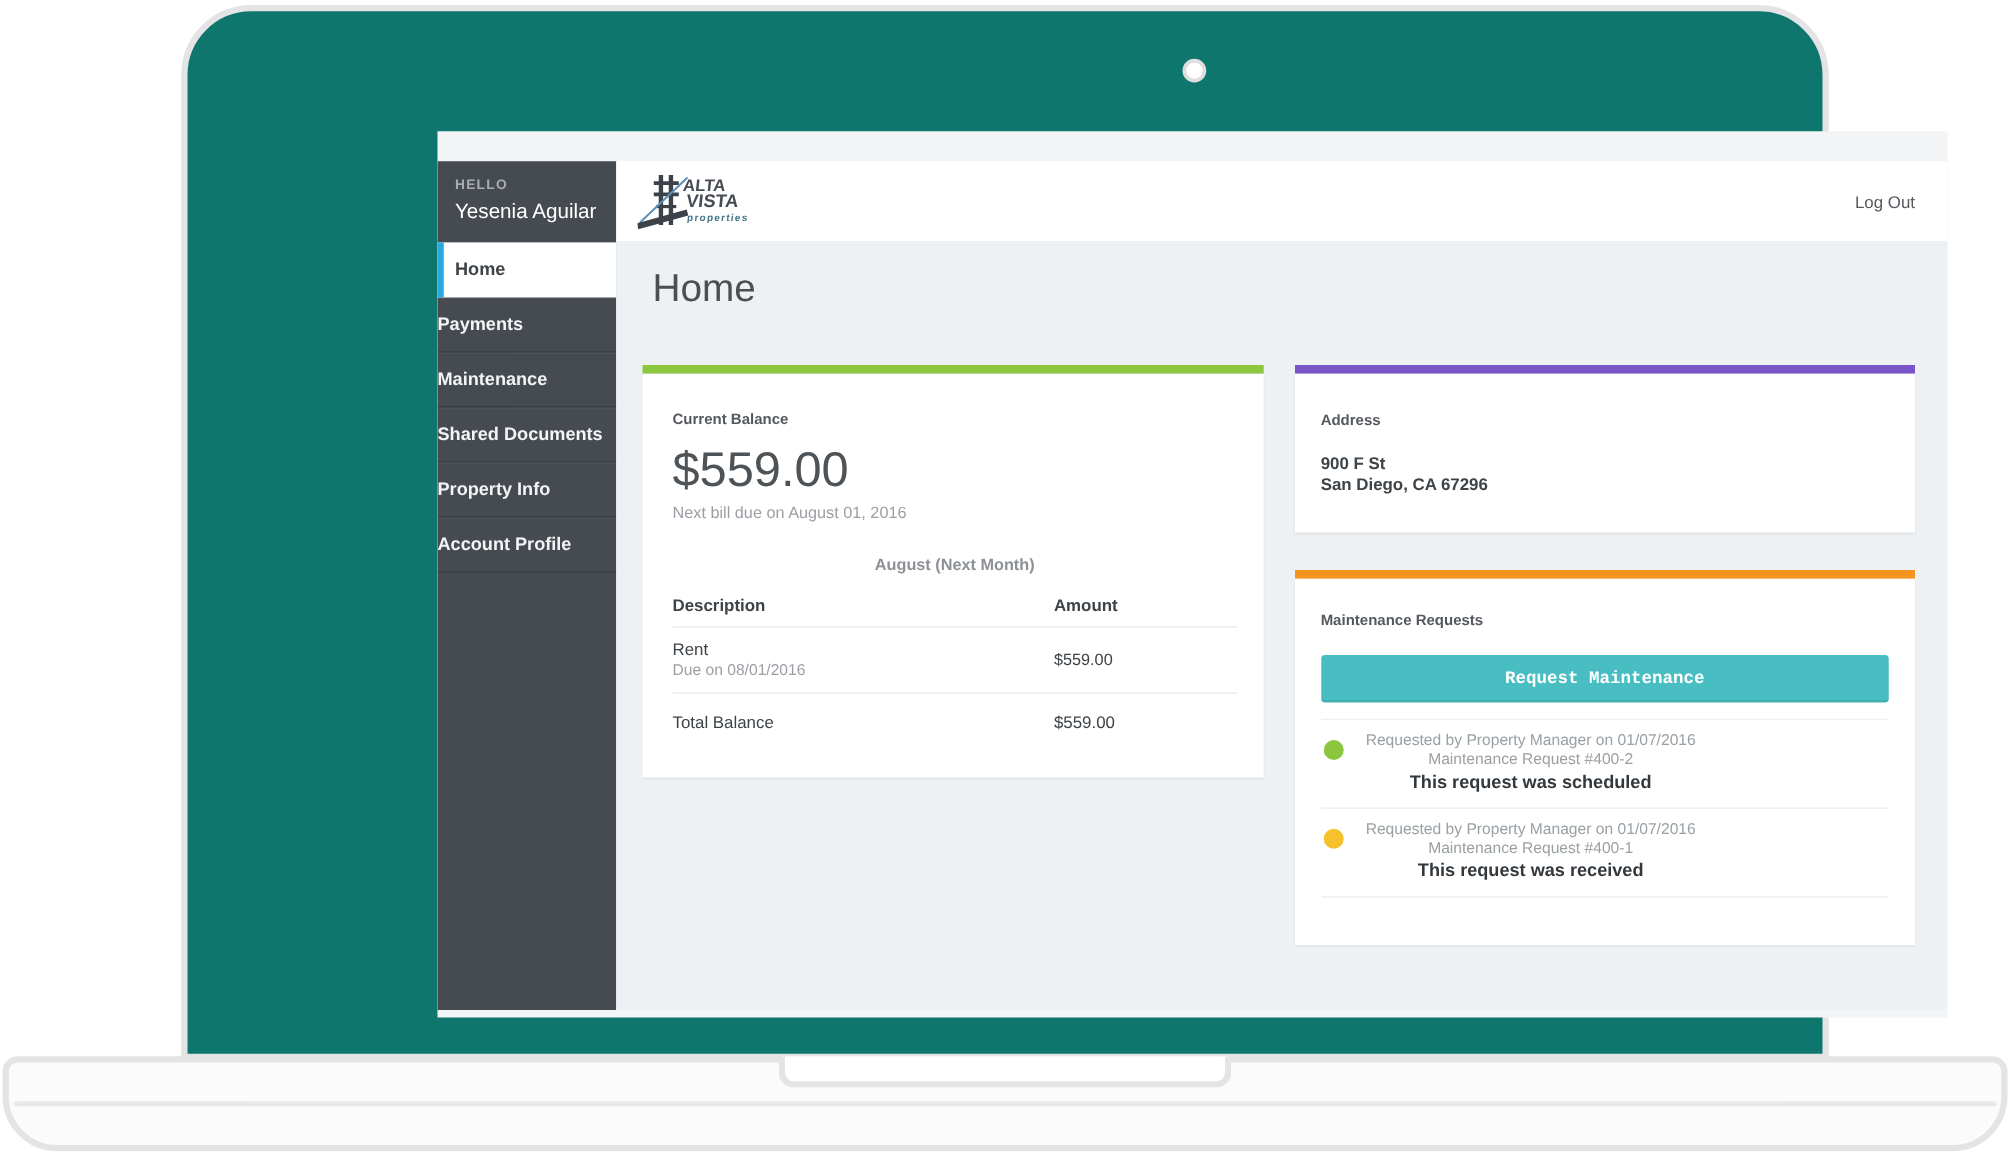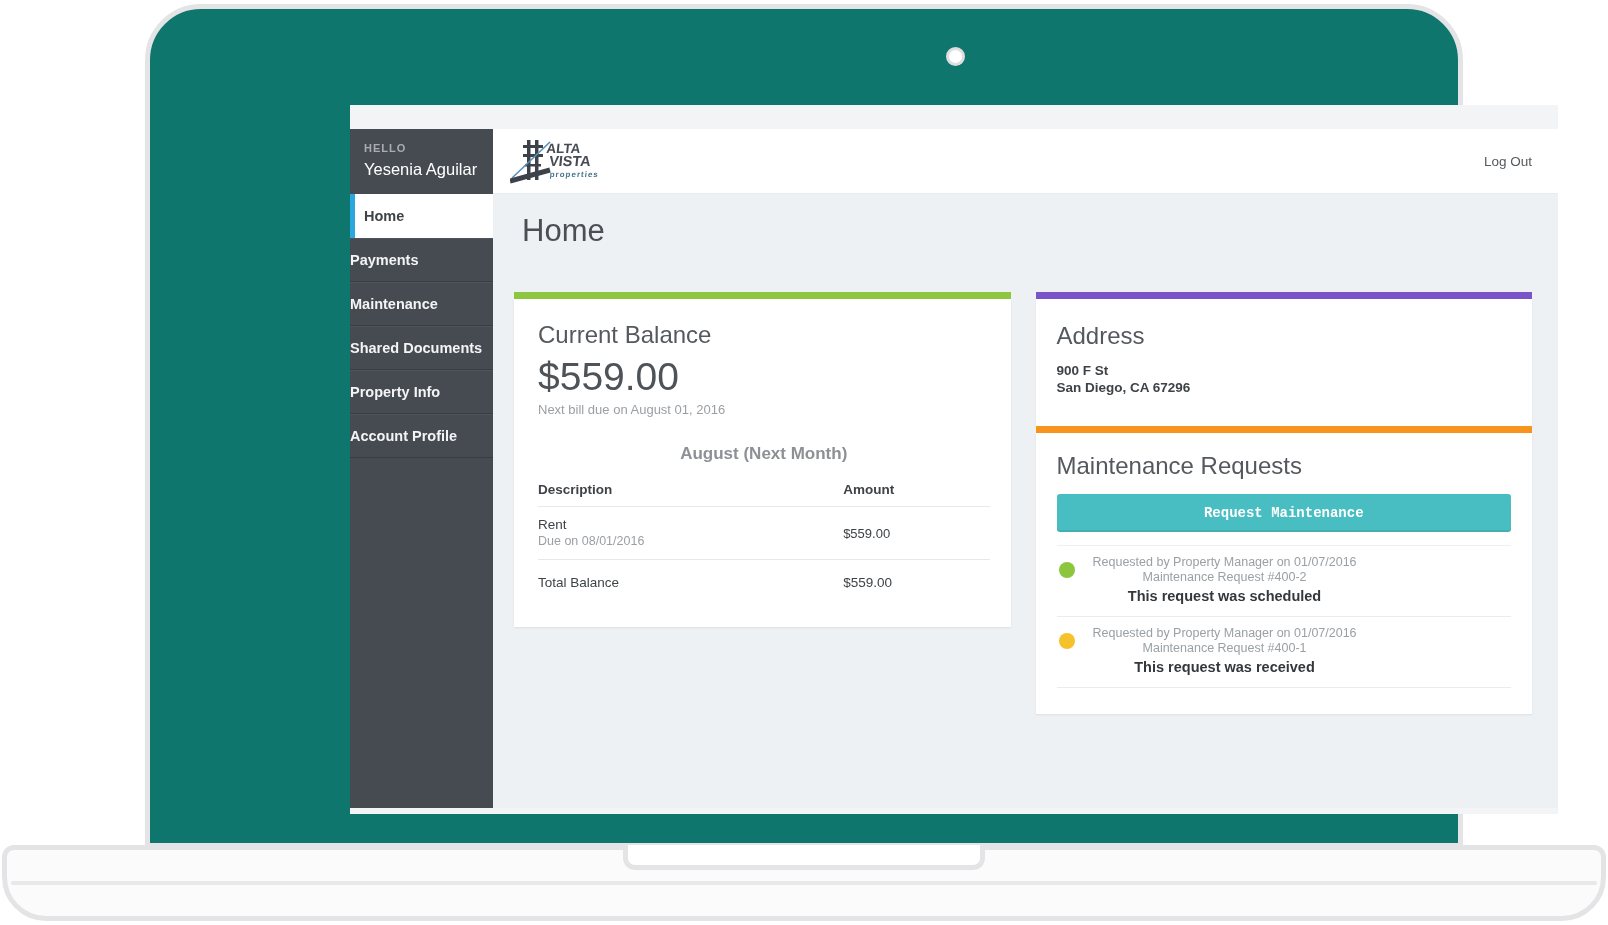--- a/index.html
+++ b/index.html
@@ -57,45 +57,45 @@
     background:#ffffff; color:#3e4347; border-left:5px solid #2aa7df; padding-left:9px;
     border-top:none; border-bottom:none;
   }
   .content{ flex:1; background:#edf1f4; padding:0 26px 0 21px; overflow:hidden; }
   .page-title{ margin:17px 0 0 8px; font-size:31px; font-weight:normal; color:#4a4f54; line-height:39px; }
 
   .cards-row{ display:flex; gap:25px; margin-top:42px; }
   .col{ flex:1; min-width:0; }
   .card-accent{ height:7px; }
   .card{ background:#ffffff; box-shadow:0 1px 2px rgba(0,0,0,0.07); }
-  .card h2{ font-size:24px; font-weight:normal; color:#55595e; line-height:22px; }
+  .card h2{ font-size:12px; font-weight:bold; color:#55595e; line-height:22px; }
 
   
   .balance-card{ padding:25px 21px 26px 24px; }
   .balance-amount{ margin-top:10px; font-size:39px; color:#4e5357; line-height:42px; }
   .balance-due{ margin-top:4px; font-size:13px; color:#9b9fa3; }
-  .month-label{ margin-top:27px; text-align:center; font-size:17px; font-weight:bold; color:#8d9195; }
+  .month-label{ margin-top:27px; text-align:center; font-size:13px; font-weight:bold; color:#8d9195; }
   table.ledger{ width:100%; border-collapse:collapse; margin-top:18px; }
   table.ledger th{
     font-size:13.5px; color:#3e4347; text-align:left; padding-bottom:9px;
     border-bottom:1px solid #e7e8e9;
   }
   table.ledger th.amt, table.ledger td.amt{ }
   table.ledger td{ padding:10px 0 11px; border-bottom:1px solid #e7e8e9; vertical-align:middle; }
   .row-desc{ font-size:13.5px; color:#3e4347; }
   .row-sub{ font-size:12.5px; color:#9b9fa3; margin-top:2px; }
   .row-amt{ font-size:13px; color:#3e4347; }
   table.ledger td.total{ border-bottom:none; padding-top:15px; font-size:13.5px; font-weight:normal; color:#3e4347; }
 
   
   .address-card{ padding:26px 21px 30px; }
   .address-lines{ margin-top:15px; font-size:13.5px; font-weight:bold; color:#3e4347; line-height:17px; }
 
   
-  .maint-card{ padding:22px 21px 26px; }
+  .maint-card{ padding:22px 21px 38px; }
   .request-btn{
     display:block; width:100%; height:38px; margin-top:17px; border:none; border-radius:3px;
     color:#ffffff; font-size:14px; font-weight:bold; font-family:Liberation Mono, monospace;
     cursor:pointer; box-shadow:inset 0 -2px 0 rgba(0,0,0,0.08);
   }
   .request-list{ margin-top:13px; border-top:1px solid #eeefF0; }
   .request-item{ display:flex; padding:9px 0 11px; border-bottom:1px solid #ececee; }
   .dot{ width:16px; height:16px; border-radius:50%; margin:7px 0 0 2px; flex:none; }
   .req-text{ margin-left:18px;text-align:center; }
   .req-meta{ font-size:12.5px; color:#9aa0a4; line-height:15px; }
@@ -190,21 +190,21 @@
                     <td class="total">Total Balance</td>
                     <td class="total amt">$559.00</td>
                   </tr>
                 </tbody>
               </table>
             </div>
           </div>
 
           <div class="col">
             <div class="card-accent" style="background-color: rgb(122, 85, 201);"></div>
-            <div class="card address-card" style="">
+            <div class="card address-card" style="margin-bottom:30px;">
               <h2>Address</h2>
               <div class="address-lines">
                 <div>900 F St</div>
                 <div>San Diego, CA 67296</div>
               </div>
             </div>
 
             <div class="card-accent" style="background-color: rgb(247, 148, 29);"></div>
             <div class="card maint-card">
               <h2>Maintenance Requests</h2>

